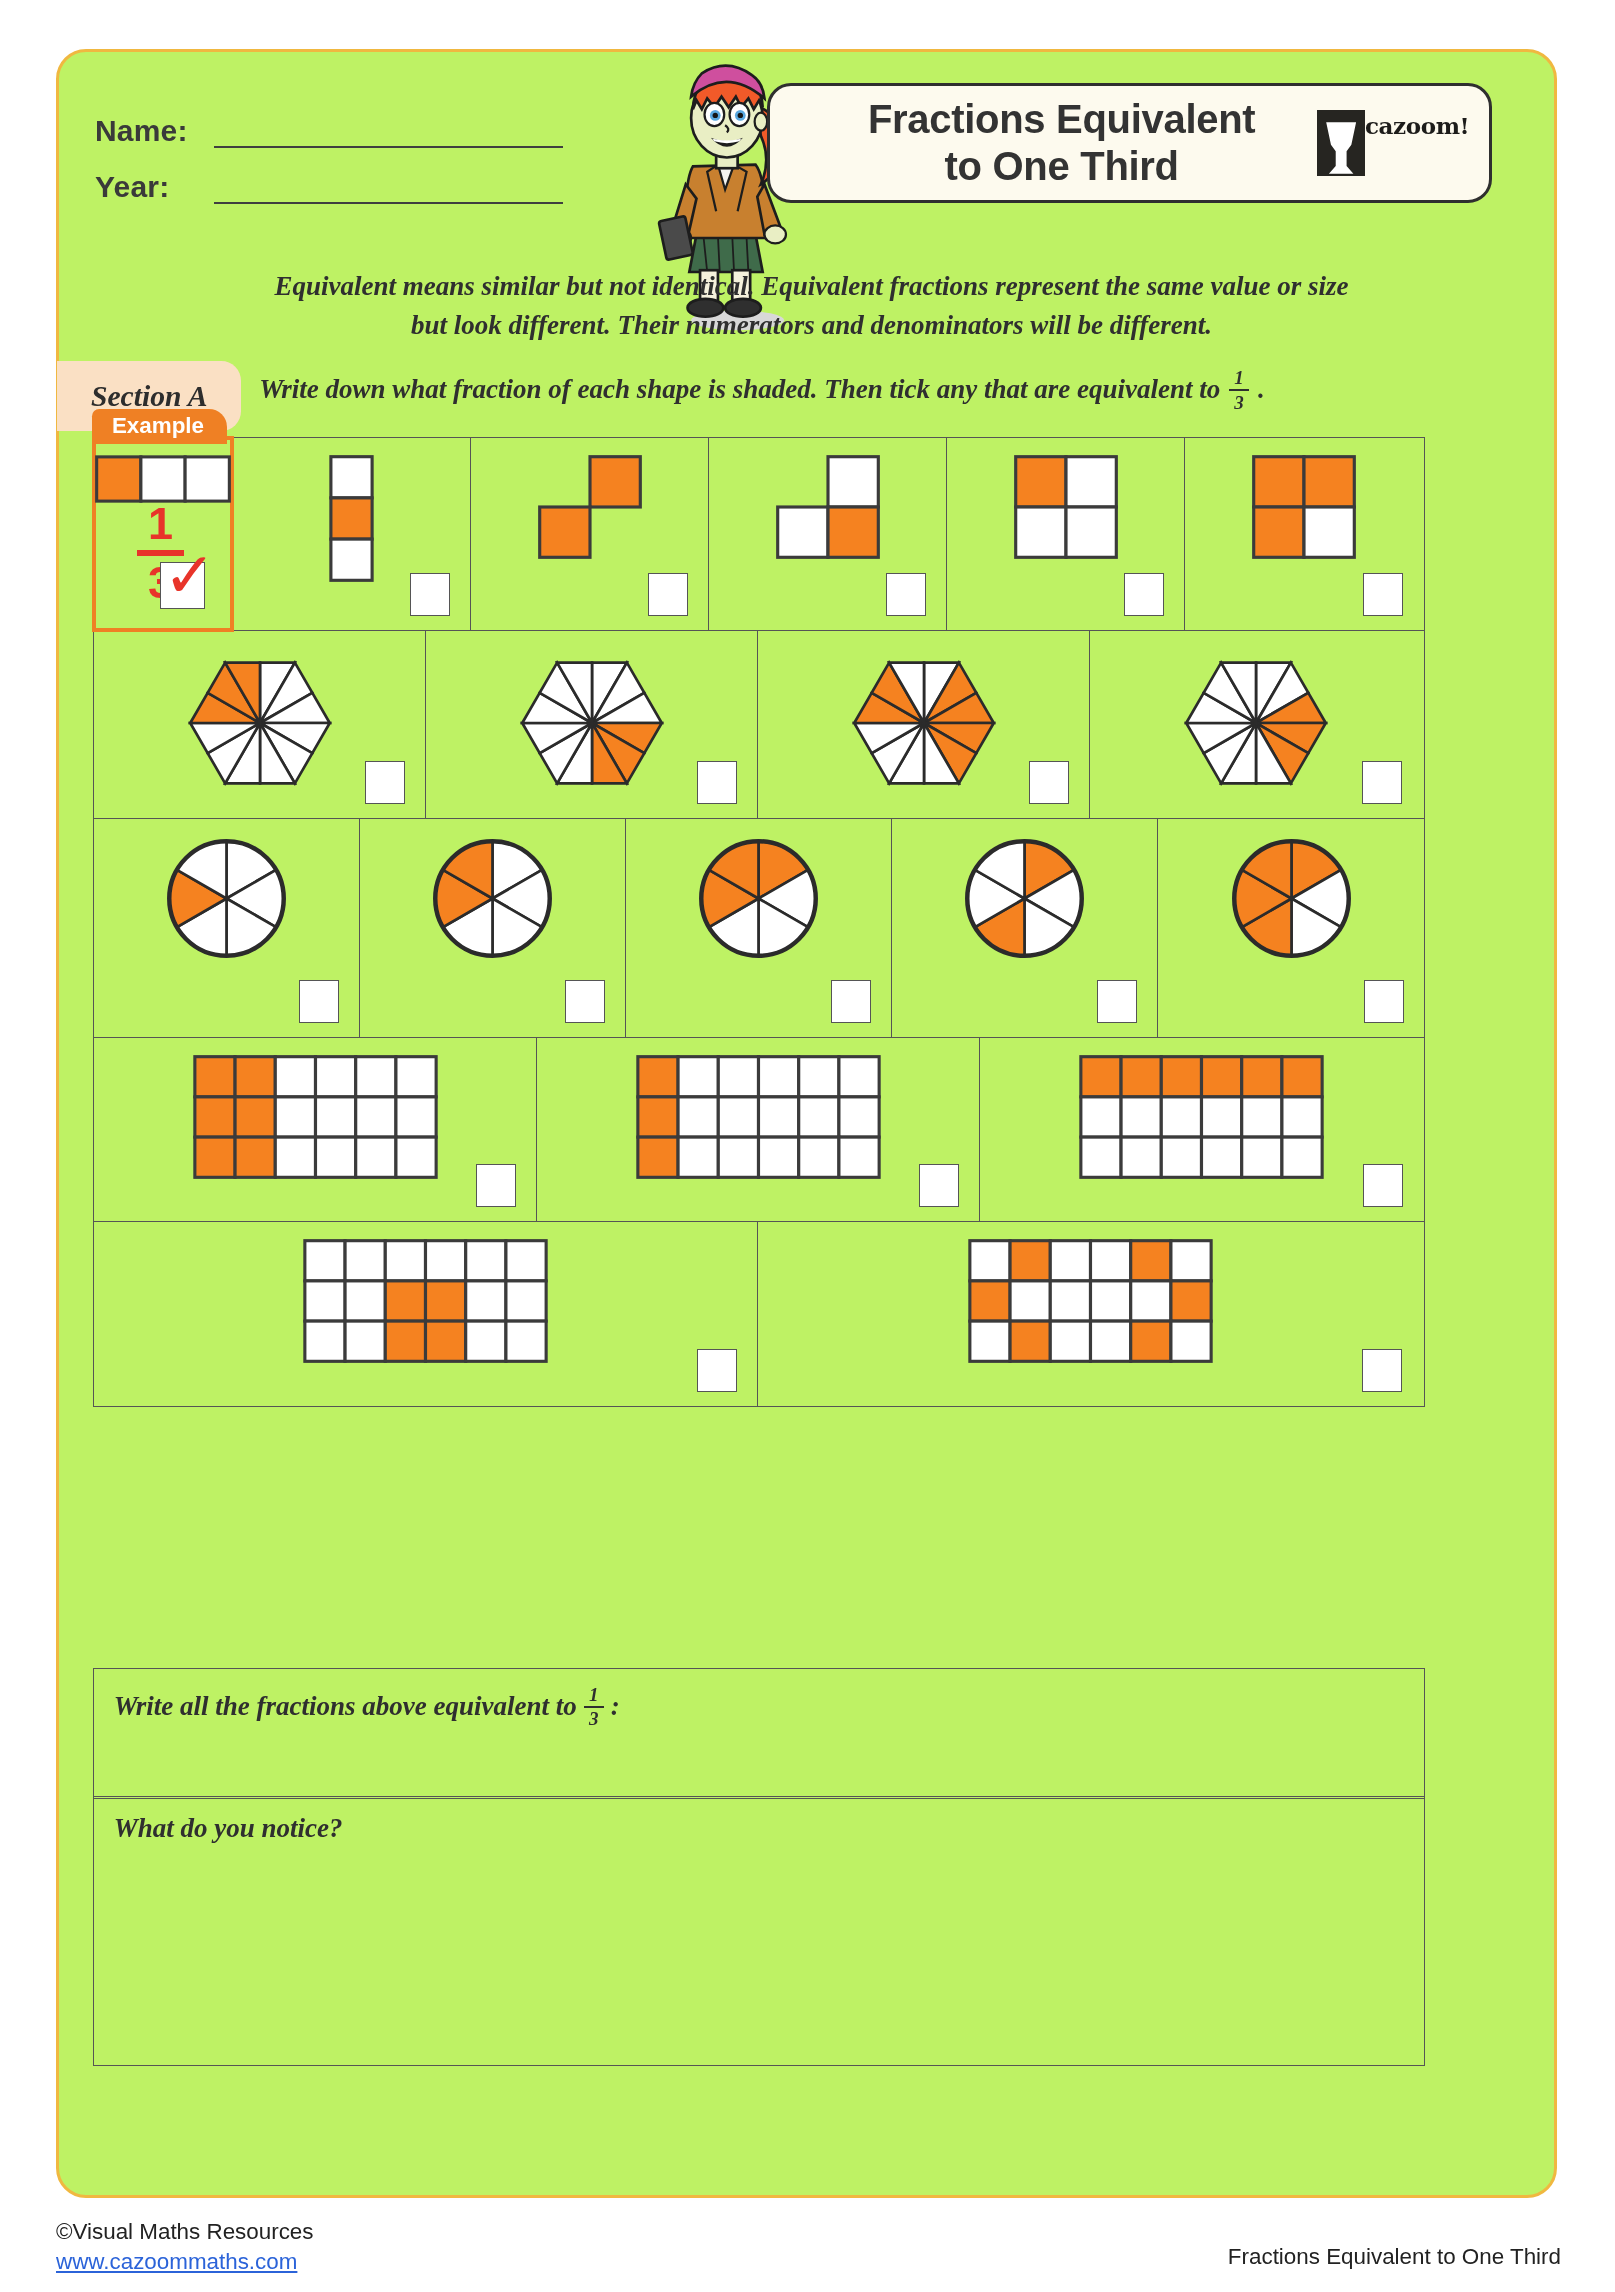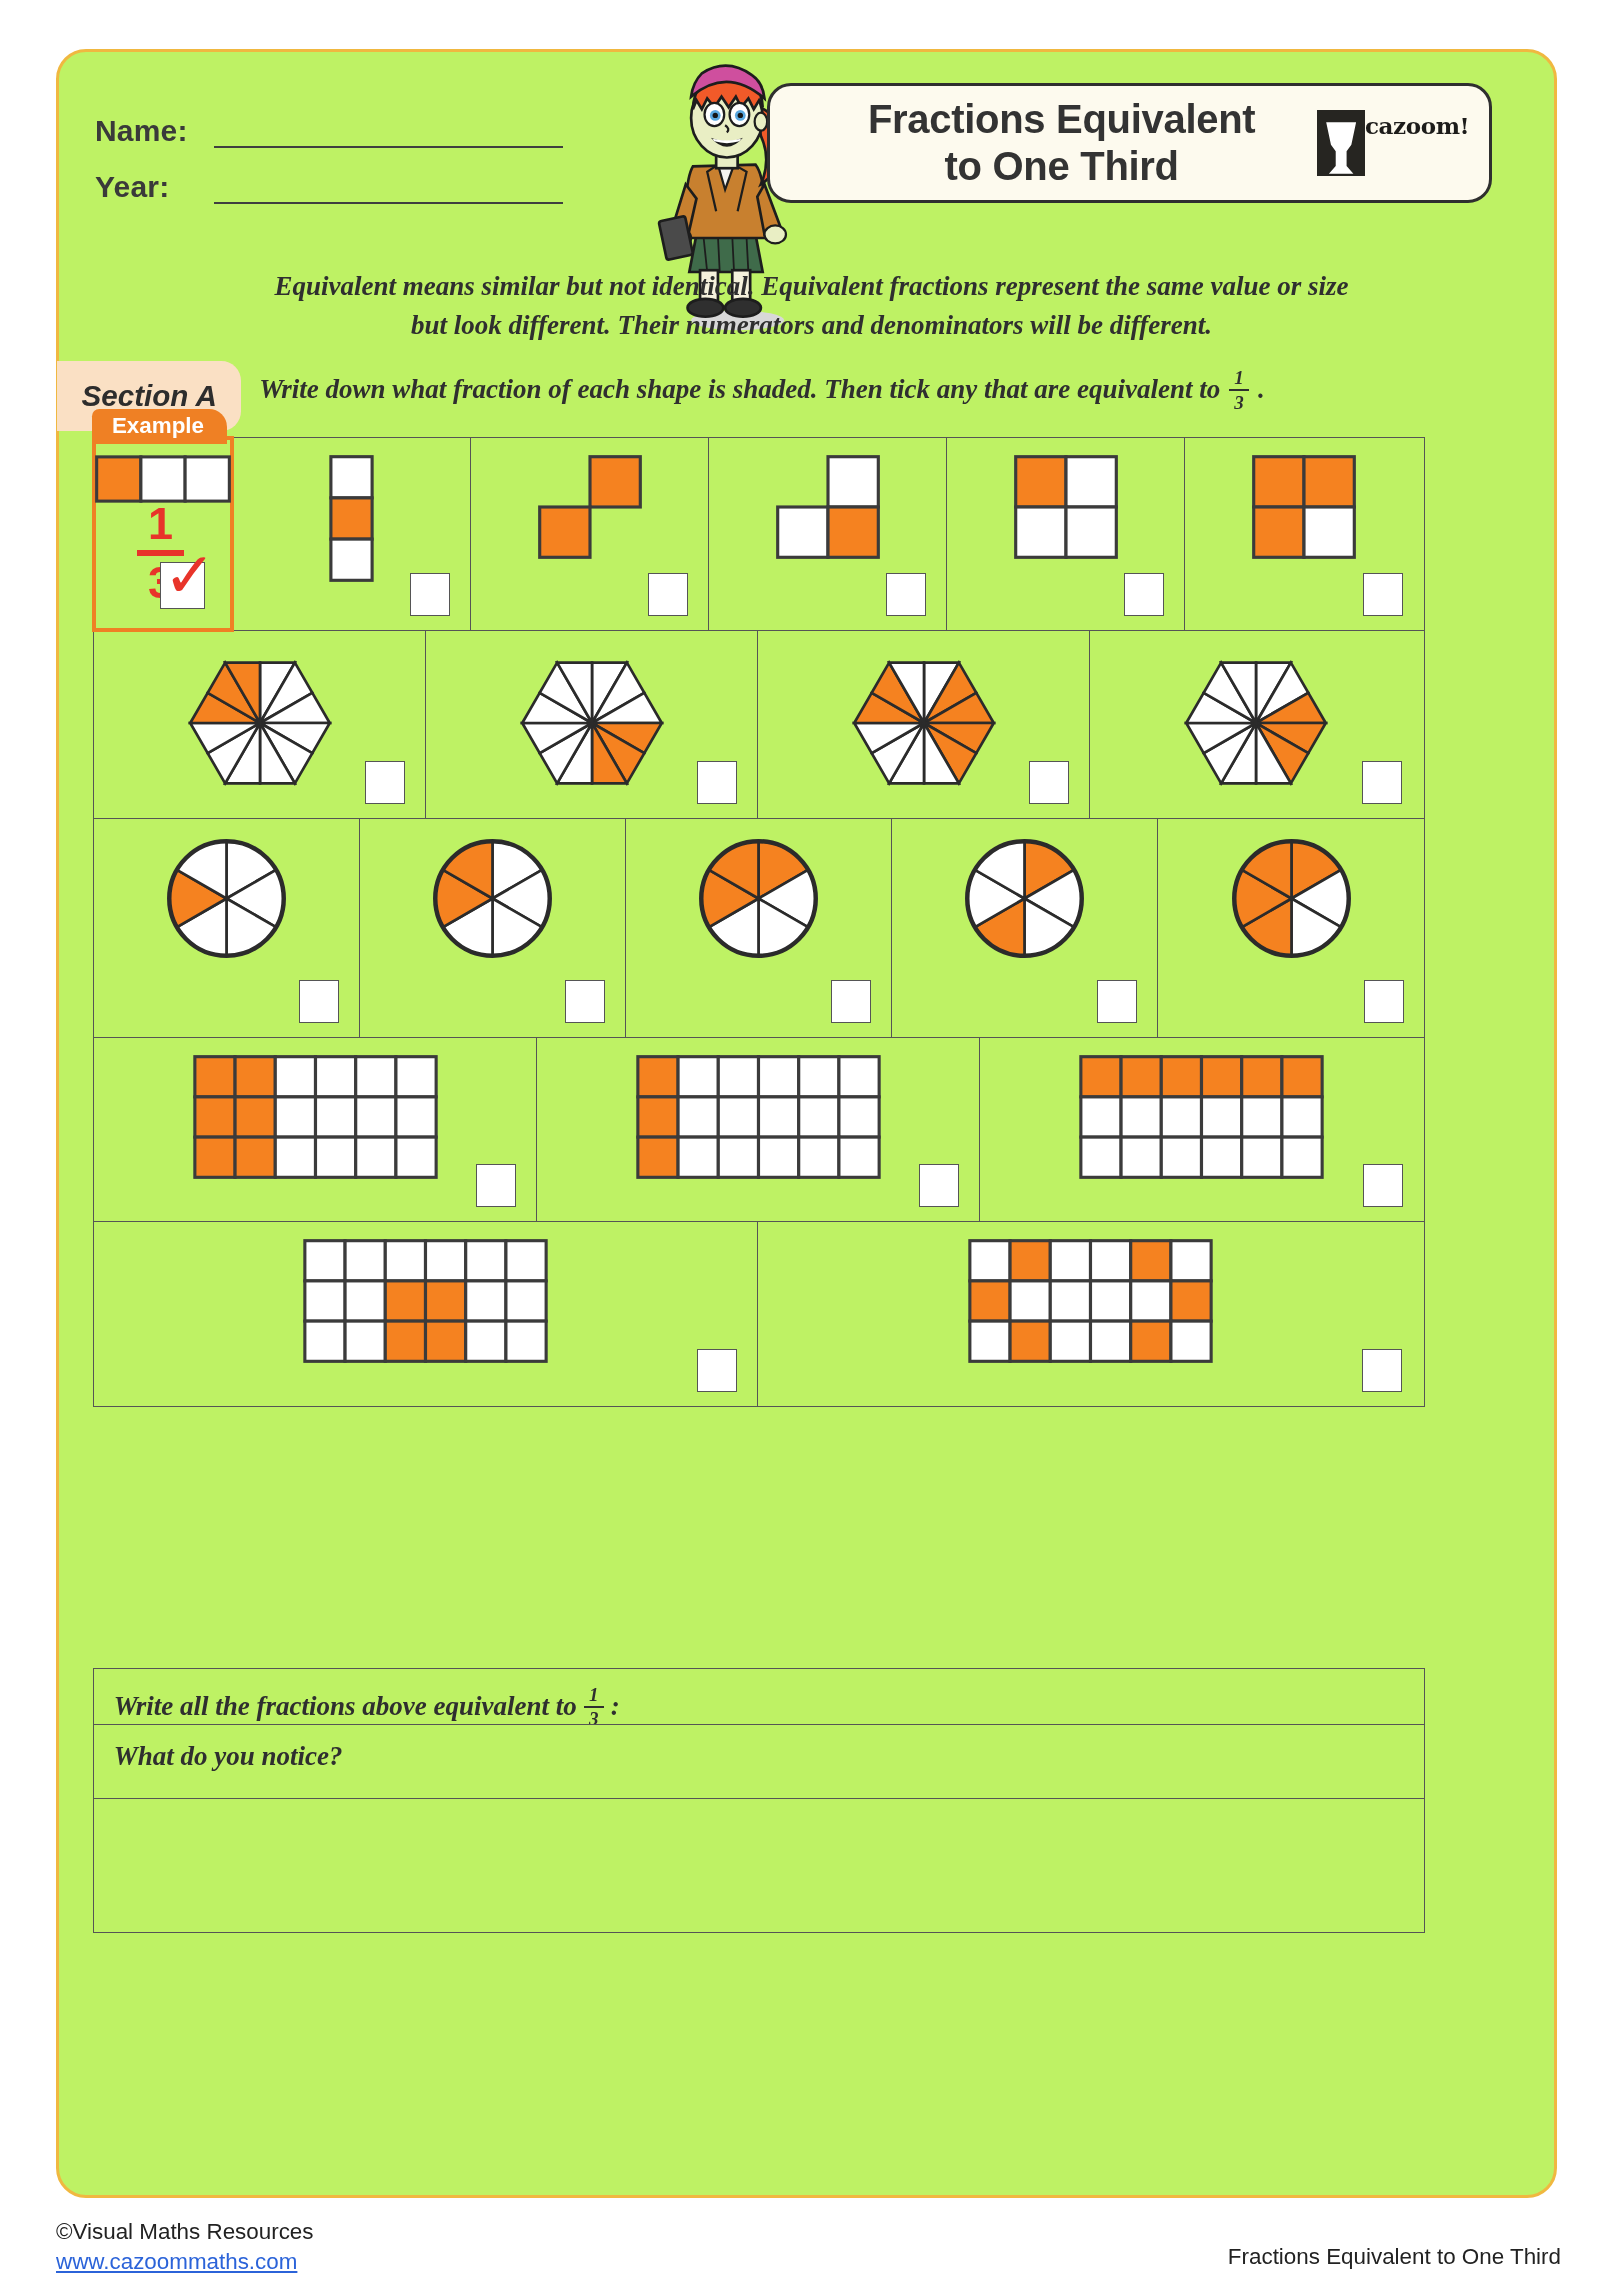--- a/index.html
+++ b/index.html
@@ -44,21 +44,21 @@
     font-family:"Liberation Serif", serif; font-style:italic; font-weight:bold;
     font-size:27px; color:#2f2f2f; line-height:1.45;
   }
   
   .section-row{ position:absolute; left:-1.8px; top:309px; width:1499px; height:70px; }
   .section-pill{
     position:absolute; left:0; top:0; width:184px; height:70px;
     background:#fae0c4; border-radius:0 19.7px 19.7px 0;
     display:flex; align-items:center; justify-content:center;
   }
-  .section-pill span{ font-family:Liberation Sans, sans-serif; font-style:italic; font-weight:bold; font-size:29.6px; color:#2d2d2d;}
+  .section-pill span{ font-family:Liberation Serif, serif; font-style:italic; font-weight:bold; font-size:29.6px; color:#2d2d2d;}
   .section-instr{
     position:absolute; left:202px; top:7.2px; width:1272px;
     font-family:"Liberation Serif", serif; font-style:italic; font-weight:bold;
     font-size:27px; color:#2f2f2f; display:flex; align-items:center; gap:5.4px;
   }
   .ifrac{ display:inline-flex; flex-direction:column; align-items:center; font-size:19px; line-height:1.0; margin:0 3.6px; vertical-align:middle;}
   .ifrac .num{ padding:0 2.7px; }
   .ifrac .bar{ width:19.7px; height:1.8px; background:#2f2f2f; margin:1.8px 0;}
   
   .qtable{ position:absolute; left:34px; top:385px; width:1332px; border:1.8px solid #555; box-sizing:border-box;}
@@ -546,21 +546,21 @@
       <span>Write all the fractions above equivalent to</span>
       <span class="ifrac">
         <span class="num">1</span>
         <span class="bar"></span>
         <span class="den">3</span>
       </span>
       <span>:</span>
     </div>
   </div>
 
-  <div class="ansbox" style="top:1656px; height:209px;">
+  <div class="ansbox" style="top:1728px; height:270px;">
     <div class="q">What do you notice?</div>
   </div>
 
 </div>
 
 <div class="footer">
   <div class="f-left">
     <div>©Visual Maths Resources</div>
     <a href="#">www.cazoommaths.com</a>
   </div>

